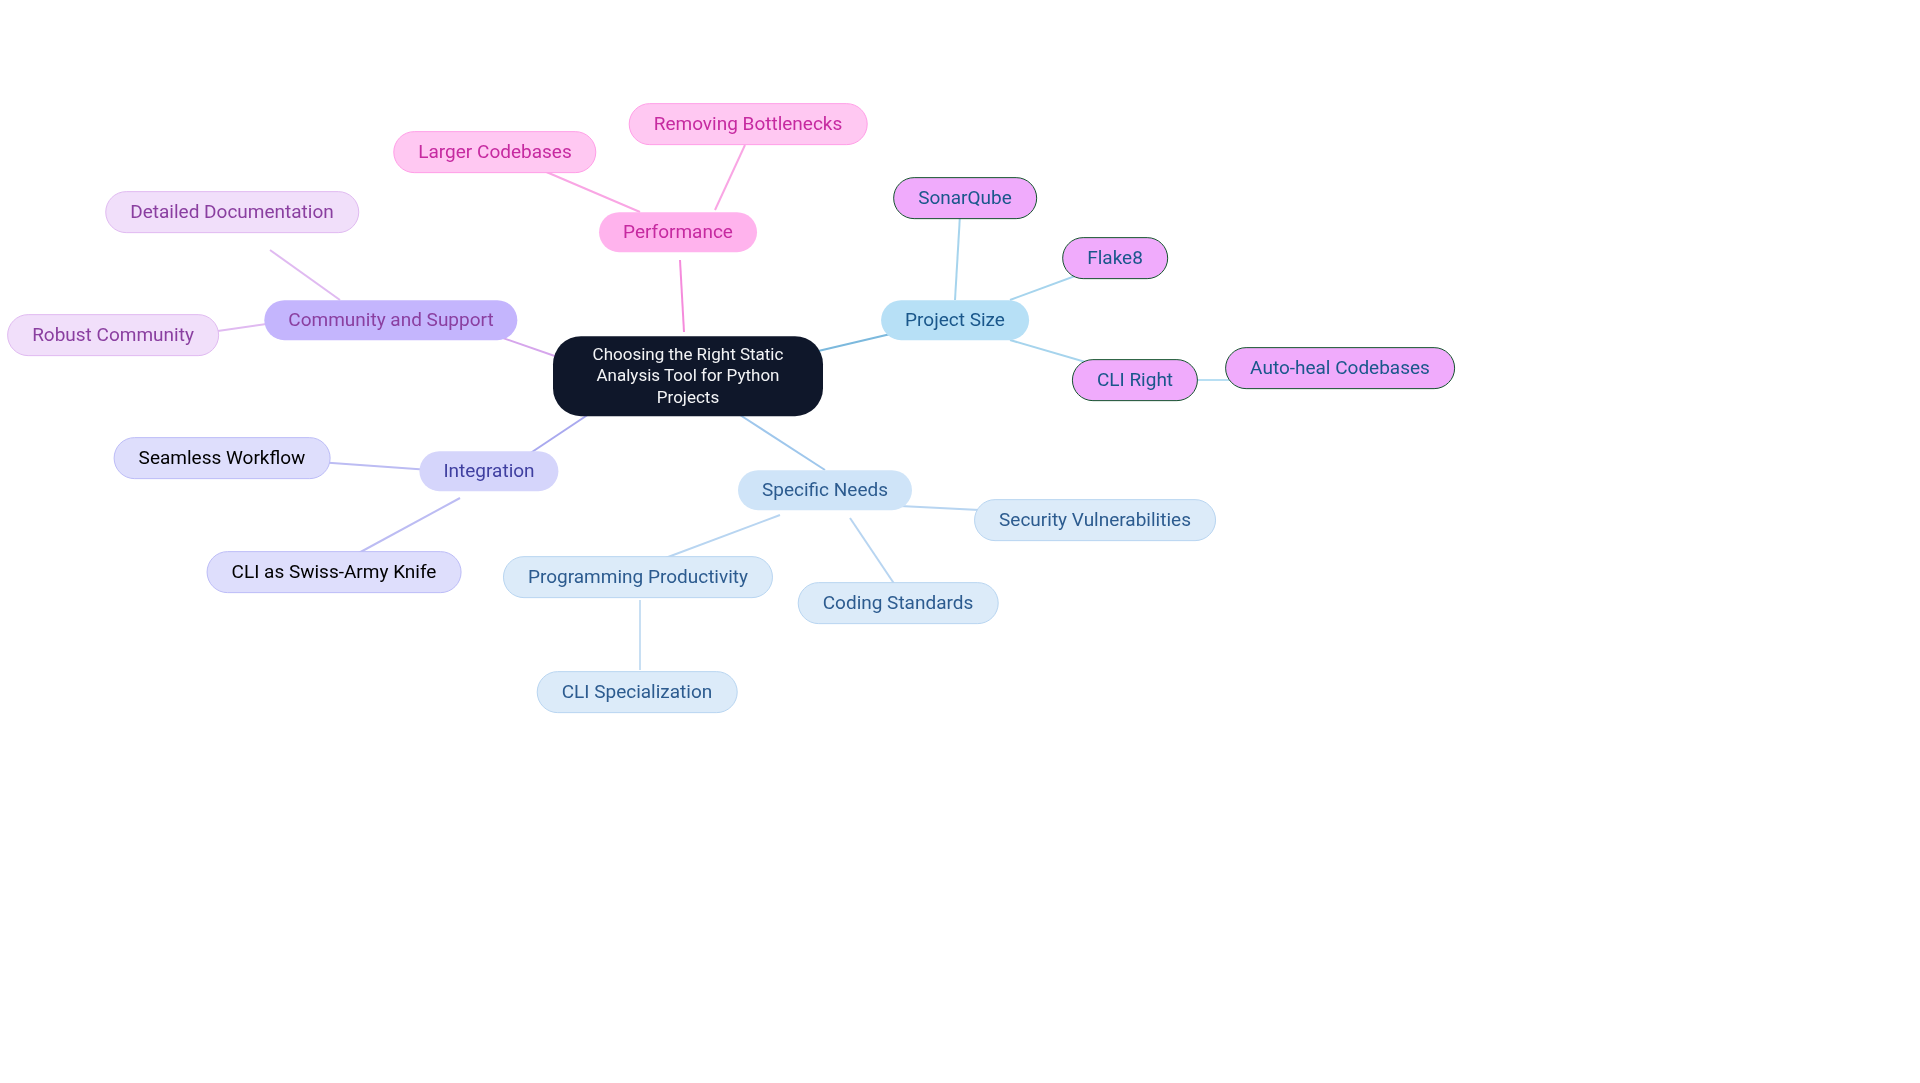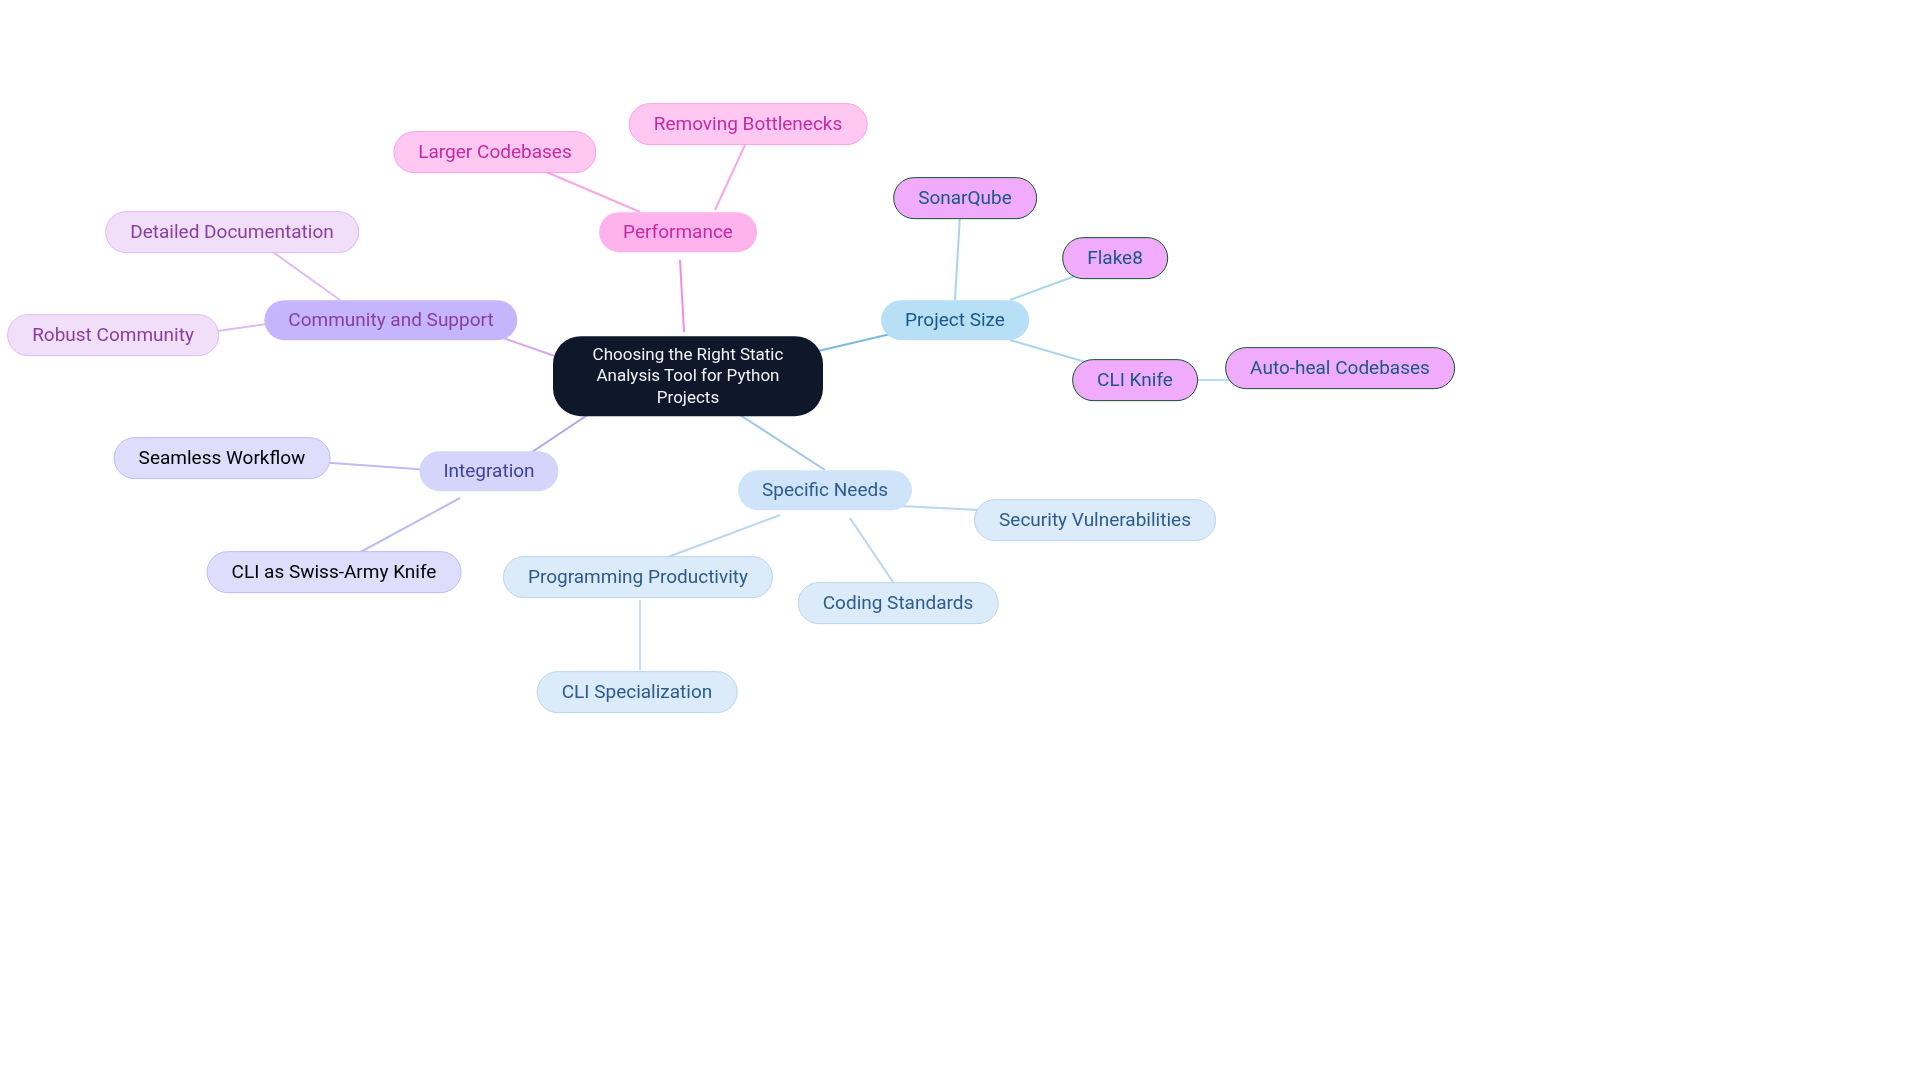--- a/index.html
+++ b/index.html
@@ -129,21 +129,21 @@
 <div class="node b-proj" style="left:955px; top:320px;">
   <span>Project Size</span>
 </div>
 <div class="node b-proj-l" style="left:965px; top:198px;">
   <span>SonarQube</span>
 </div>
 <div class="node b-proj-l" style="left:1115px; top:258px;">
   <span>Flake8</span>
 </div>
 <div class="node b-proj-l" style="left:1135px; top:380px;">
-  <span>CLI Knife</span>
+  <span>CLI Right</span>
 </div>
 <div class="node b-proj-l" style="left:1340px; top:368px;">
   <span>Auto-heal Codebases</span>
 </div>
 
 <div class="node b-spec" style="left:825px; top:490px;">
   <span>Specific Needs</span>
 </div>
 <div class="node b-spec-l" style="left:1095px; top:520px;">
   <span>Security Vulnerabilities</span>
@@ -167,21 +167,21 @@
 <div class="node b-int-l" style="left:334px; top:572px;">
   <span>CLI as Swiss-Army Knife</span>
 </div>
 
 <div class="node b-comm" style="left:391px; top:320px;">
   <span>Community and Support</span>
 </div>
 <div class="node b-comm-l" style="left:113px; top:335px;">
   <span>Robust Community</span>
 </div>
-<div class="node b-comm-l" style="left:232px; top:232px;">
+<div class="node b-comm-l" style="left:232px; top:212px;">
   <span>Detailed Documentation</span>
 </div>
 
 <div class="node b-perf" style="left:678px; top:232px;">
   <span>Performance</span>
 </div>
 <div class="node b-perf-l" style="left:495px; top:152px;">
   <span>Larger Codebases</span>
 </div>
 <div class="node b-perf-l" style="left:748px; top:124px;">

